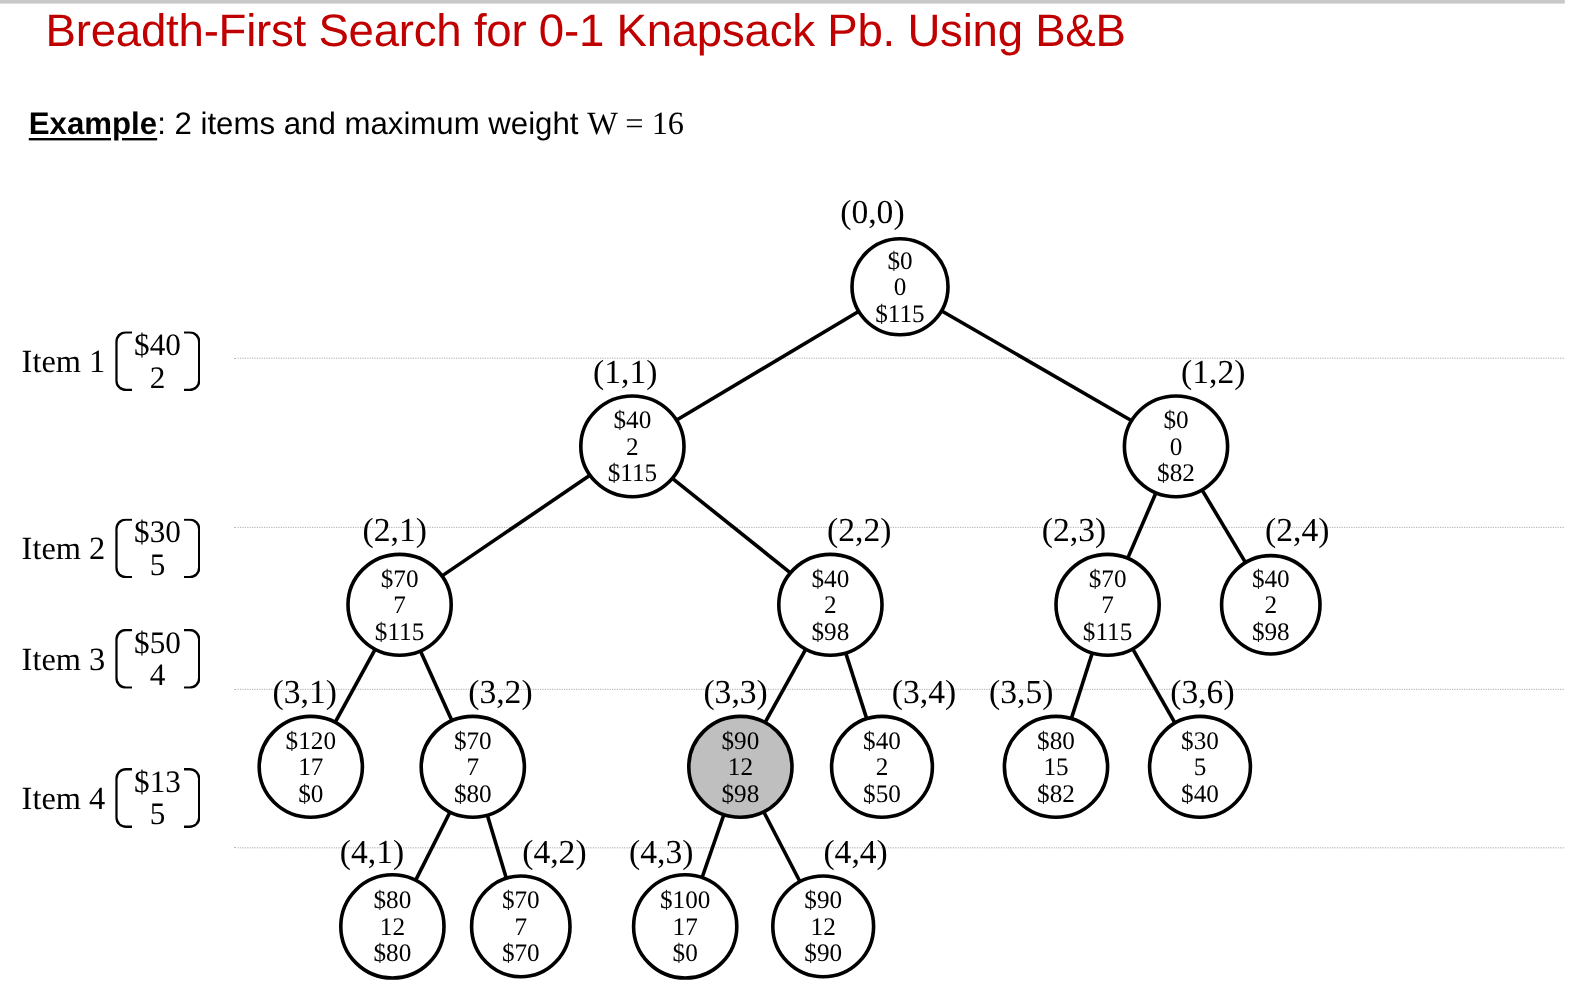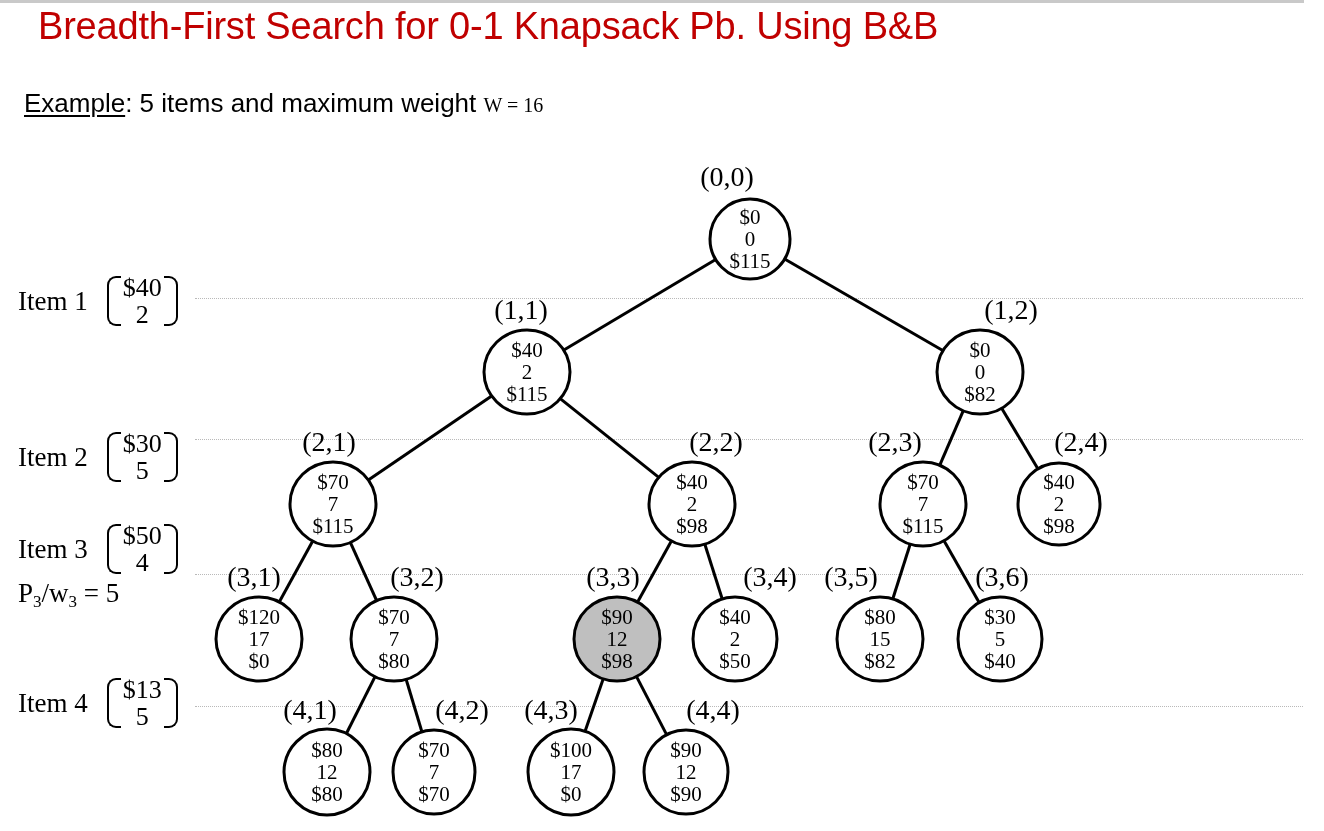--- a/index.html
+++ b/index.html
@@ -38,42 +38,43 @@
     left: 24px;
     top: 88px;
     font-family: "Liberation Sans", sans-serif;
     font-size: 26px;
     color: #000000;
     white-space: nowrap;
   }
   #subtitle .ul {
     text-decoration: underline;
     text-underline-offset: 3px;
+    font-weight: bold;
   }
   #subtitle .serif {
     font-family: "Liberation Serif", serif;
-    font-size: 20px;
+    font-size: 27px;
   }
 
   
   .item-block {
     position: absolute;
     left: 18px;
     width: 215px;
     color: #000;
   }
   .item-row {
     display: flex;
     align-items: center;
     height: 66px;
   }
   .item-label {
     font-size: 27px;
     white-space: nowrap;
-    padding-right: 19px;
+    padding-right: 8px;
   }
   .vec {
     position: relative;
     display: inline-flex;
     flex-direction: column;
     align-items: center;
     justify-content: center;
     padding: 0 16px;
     line-height: 1.05;
     font-size: 26px;
@@ -151,21 +152,21 @@
 </head>
 <body>
 
 <div id="slide">
 
   <div id="top-border"></div>
 
   <div id="title" style="color: rgb(192, 0, 0);">Breadth-First Search for 0-1 Knapsack Pb. Using B&amp;B</div>
 
   <div id="subtitle">
-    <span class="ul">Example</span><span>: 5 items and maximum weight </span><span class="serif">W = 16</span>
+    <span class="ul">Example</span><span>: 2 items and maximum weight </span><span class="serif">W = 16</span>
   </div>
 
   <div class="item-block" id="item-0" style="top:268px">
     <div class="item-row">
       <span class="item-label">Item 1</span>
       <span class="vec">
         <span>$40</span>
         <span>2</span>
       </span>
     </div>
@@ -182,26 +183,23 @@
   </div>
 
   <div class="item-block" id="item-2" style="top:516px">
     <div class="item-row">
       <span class="item-label">Item 3</span>
       <span class="vec">
         <span>$50</span>
         <span>4</span>
       </span>
     </div>
-    <div class="ratio">
-      P<sub>3</sub>/w<sub>3</sub> = <span>5</span>
-    </div>
-  </div>
-
-  <div class="item-block" id="item-3" style="top:670px">
+  </div>
+
+  <div class="item-block" id="item-3" style="top:632px">
     <div class="item-row">
       <span class="item-label">Item 4</span>
       <span class="vec">
         <span>$13</span>
         <span>5</span>
       </span>
     </div>
   </div>
 
   <div class="guide" id="guide-0" style="top: 298px;"></div>

